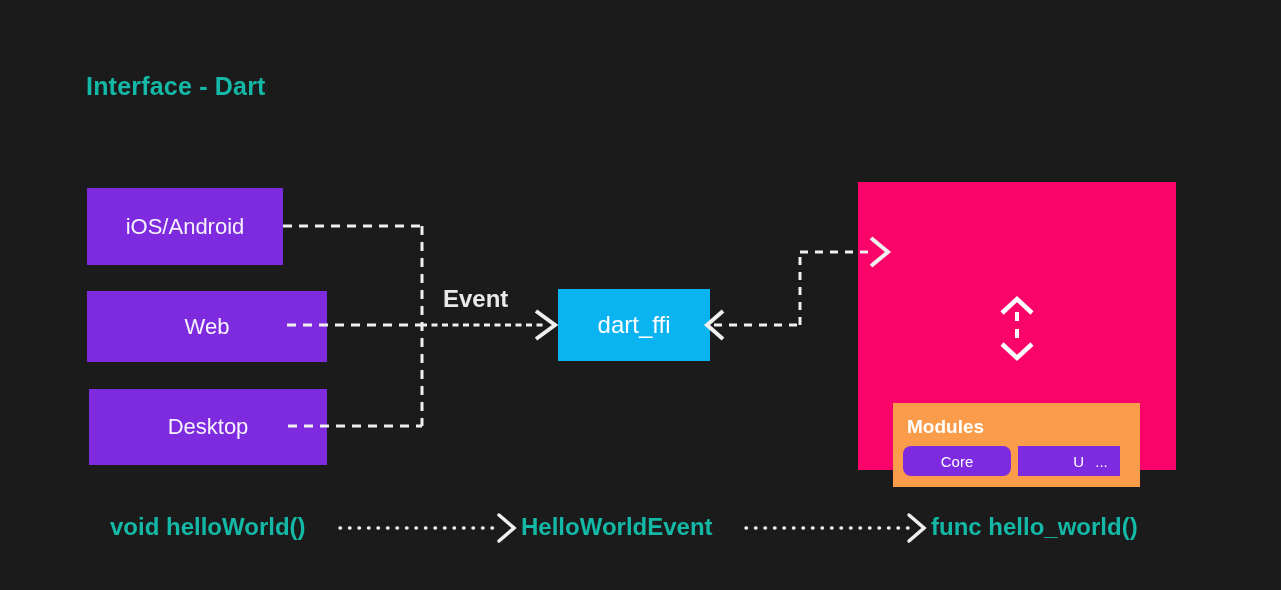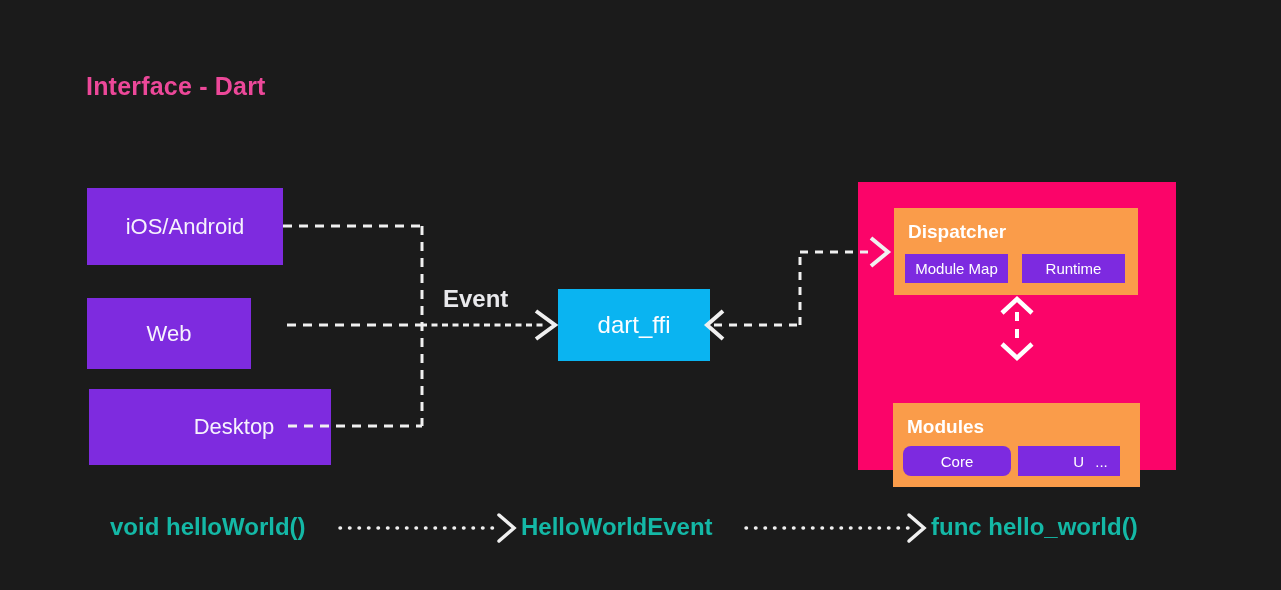--- a/index.html
+++ b/index.html
@@ -5,35 +5,35 @@
   html,body{margin:0;padding:0;background:#111;}
   .canvas{
     position:relative;
     width:1281px;height:590px;
     background:#1b1b1b;
     font-family:"Liberation Sans","DejaVu Sans",sans-serif;
     overflow:hidden;
   }
   .heading{
     position:absolute;
-    font-size:25px;font-weight:bold;color:#ec4899;
+    font-size:25px;font-weight:bold;color:#14b8a6;
     letter-spacing:.2px;
   }
   .heading.left{left:86px;top:72px;}
   .heading.right{left:866px;top:72px;}
 
   .pbox{
     position:absolute;
     background:#7e2bdf;
     display:flex;align-items:center;justify-content:center;
     color:#f6f2fd;font-size:22px;
   }
   .pbox.ios{left:87px;top:188px;width:196px;height:77px;}
-  .pbox.web{left:87px;top:298px;width:164px;height:71px;}
-  .pbox.desktop{left:89px;top:389px;width:194px;height:76px;padding-left:48px;}
+  .pbox.web{left:87px;top:291px;width:240px;height:71px;}
+  .pbox.desktop{left:89px;top:389px;width:238px;height:76px;}
 
   .event-label{
     position:absolute;left:443px;top:285px;
     font-size:24px;font-weight:bold;color:#e9e9ec;
   }
   .ffi{
     position:absolute;left:558px;top:289px;width:152px;height:72px;
     background:#0ab4f1;
     display:flex;align-items:center;justify-content:center;
     color:#fdfdff;font-size:24px;
@@ -94,25 +94,20 @@
     <span>Desktop</span>
   </div>
 
   <div class="event-label">Event</div>
 
   <div class="ffi">
     <span>dart_ffi</span>
   </div>
 
   <div class="panel">
-    <div class="group dispatcher">
-      <div class="group-title">Dispatcher</div>
-      <div class="chip mm">Module Map</div>
-      <div class="chip rt">Runtime</div>
-    </div>
     <div class="group modules">
       <div class="group-title">Modules</div>
       <div class="chip core">Core</div>
       <div class="chip user">User</div>
       <div class="chip etc">...</div>
     </div>
   </div>
 
   <svg class="overlay" viewBox="0 0 1281 590" fill="none" stroke="#f0f0f0">
 

